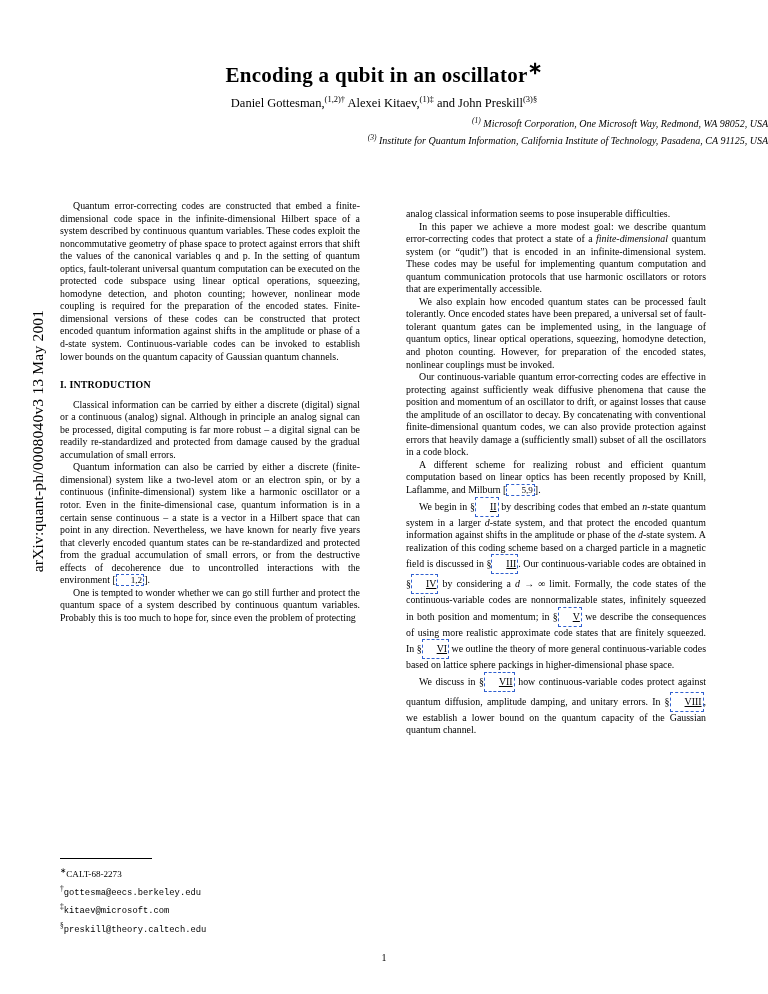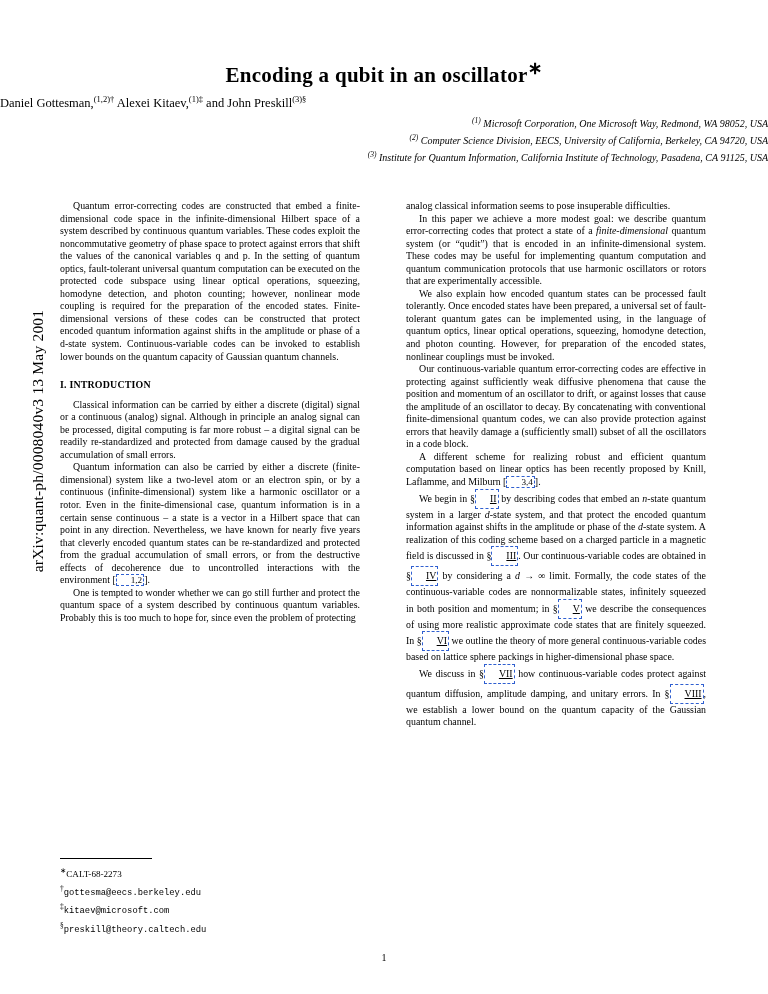--- a/index.html
+++ b/index.html
@@ -48,21 +48,21 @@
     font-size: 21px;
     font-weight: bold;
     letter-spacing: 0.3px;
   }
 
   .authors {
     position: absolute;
     left: 0;
     top: 94px;
     width: 768px;
-    text-align: left;
+    text-align: center;
     font-size: 12.5px;
   }
   .authors sup { font-size: 8.5px; }
 
   .affils {
     position: absolute;
     left: 0;
     top: 114px;
     width: 768px;
     text-align: right;
@@ -77,21 +77,21 @@
     position: absolute;
     top: 200px;
     width: 300px;
     font-size: 9.9px;
     line-height: 12.55px;
     text-align: justify;
     text-justify: inter-word;
     hyphens: auto;
   }
   .col-left  { left: 60px; }
-  .col-right { left: 406px; }
+  .col-right { left: 406px; margin-top: 8px; }
 
   .col p {
     margin: 0 0 0 0;
     text-indent: 13px;
   }
   .col p.noindent { text-indent: 0; }
 
   .abstract p { text-indent: 13px; }
 
   .section-head {
@@ -156,21 +156,20 @@
 <div class="page">
 
   <div class="title"><span>Encoding a qubit in an oscillator</span><sup>∗</sup></div>
 
   <div class="authors">
     Daniel Gottesman,<sup>(1,2)†</sup> Alexei Kitaev,<sup>(1)‡</sup> and John Preskill<sup>(3)§</sup>
   </div>
 
   <div class="affils">
     <div><sup>(1)</sup> Microsoft Corporation, One Microsoft Way, Redmond, WA 98052, USA</div>
-    <div><sup>(2)</sup> Computer Science Division, EECS, University of California, Berkeley, CA 94720, USA</div>
     <div><sup>(3)</sup> Institute for Quantum Information, California Institute of Technology, Pasadena, CA 91125, USA</div>
   </div>
 
   <div class="col col-left">
 
     <div class="abstract">
       <p>Quantum error-correcting codes are constructed that embed a finite-dimensional code space in the infinite-dimensional Hilbert space of a system described by continuous quantum variables. These codes exploit the noncommutative geometry of phase space to protect against errors that shift the values of the canonical variables q and p. In the setting of quantum optics, fault-tolerant universal quantum computation can be executed on the protected code subspace using linear optical operations, squeezing, homodyne detection, and photon counting; however, nonlinear mode coupling is required for the preparation of the encoded states. Finite-dimensional versions of these codes can be constructed that protect encoded quantum information against shifts in the amplitude or phase of a d-state system. Continuous-variable codes can be invoked to establish lower bounds on the quantum capacity of Gaussian quantum channels.</p>
     </div>
 
     <div class="section-head">I. INTRODUCTION</div>
@@ -186,21 +185,21 @@
   <div class="col col-right">
 
     <p class="noindent">analog classical information seems to pose insuperable difficulties.</p>
 
     <p>In this paper we achieve a more modest goal: we describe quantum error-correcting codes that protect a state of a <i>finite-dimensional</i> quantum system (or “qudit”) that is encoded in an infinite-dimensional system. These codes may be useful for implementing quantum computation and quantum communication protocols that use harmonic oscillators or rotors that are experimentally accessible.</p>
 
     <p>We also explain how encoded quantum states can be processed fault tolerantly. Once encoded states have been prepared, a universal set of fault-tolerant quantum gates can be implemented using, in the language of quantum optics, linear optical operations, squeezing, homodyne detection, and photon counting. However, for preparation of the encoded states, nonlinear couplings must be invoked.</p>
 
     <p>Our continuous-variable quantum error-correcting codes are effective in protecting against sufficiently weak diffusive phenomena that cause the position and momentum of an oscillator to drift, or against losses that cause the amplitude of an oscillator to decay. By concatenating with conventional finite-dimensional quantum codes, we can also provide protection against errors that heavily damage a (sufficiently small) subset of all the oscillators in a code block.</p>
 
-    <p>A different scheme for realizing robust and efficient quantum computation based on linear optics has been recently proposed by Knill, Laflamme, and Milburn [<span class="cite">3,4</span>].</p>
+    <p>A different scheme for realizing robust and efficient quantum computation based on linear optics has been recently proposed by Knill, Laflamme, and Milburn [<span class="cite">5,9</span>].</p>
 
     <p>We begin in §<span class="ref">II</span> by describing codes that embed an <i>n</i>-state quantum system in a larger <i>d</i>-state system, and that protect the encoded quantum information against shifts in the amplitude or phase of the <i>d</i>-state system. A realization of this coding scheme based on a charged particle in a magnetic field is discussed in §<span class="ref">III</span>. Our continuous-variable codes are obtained in §<span class="ref">IV</span> by considering a <i>d</i> → ∞ limit. Formally, the code states of the continuous-variable codes are nonnormalizable states, infinitely squeezed in both position and momentum; in §<span class="ref">V</span> we describe the consequences of using more realistic approximate code states that are finitely squeezed. In §<span class="ref">VI</span> we outline the theory of more general continuous-variable codes based on lattice sphere packings in higher-dimensional phase space.</p>
 
     <p>We discuss in §<span class="ref">VII</span> how continuous-variable codes protect against quantum diffusion, amplitude damping, and unitary errors. In §<span class="ref">VIII</span>, we establish a lower bound on the quantum capacity of the Gaussian quantum channel.</p>
 
   </div>
 
   <div class="footnote-rule"></div>
 
   <div class="footnotes">

